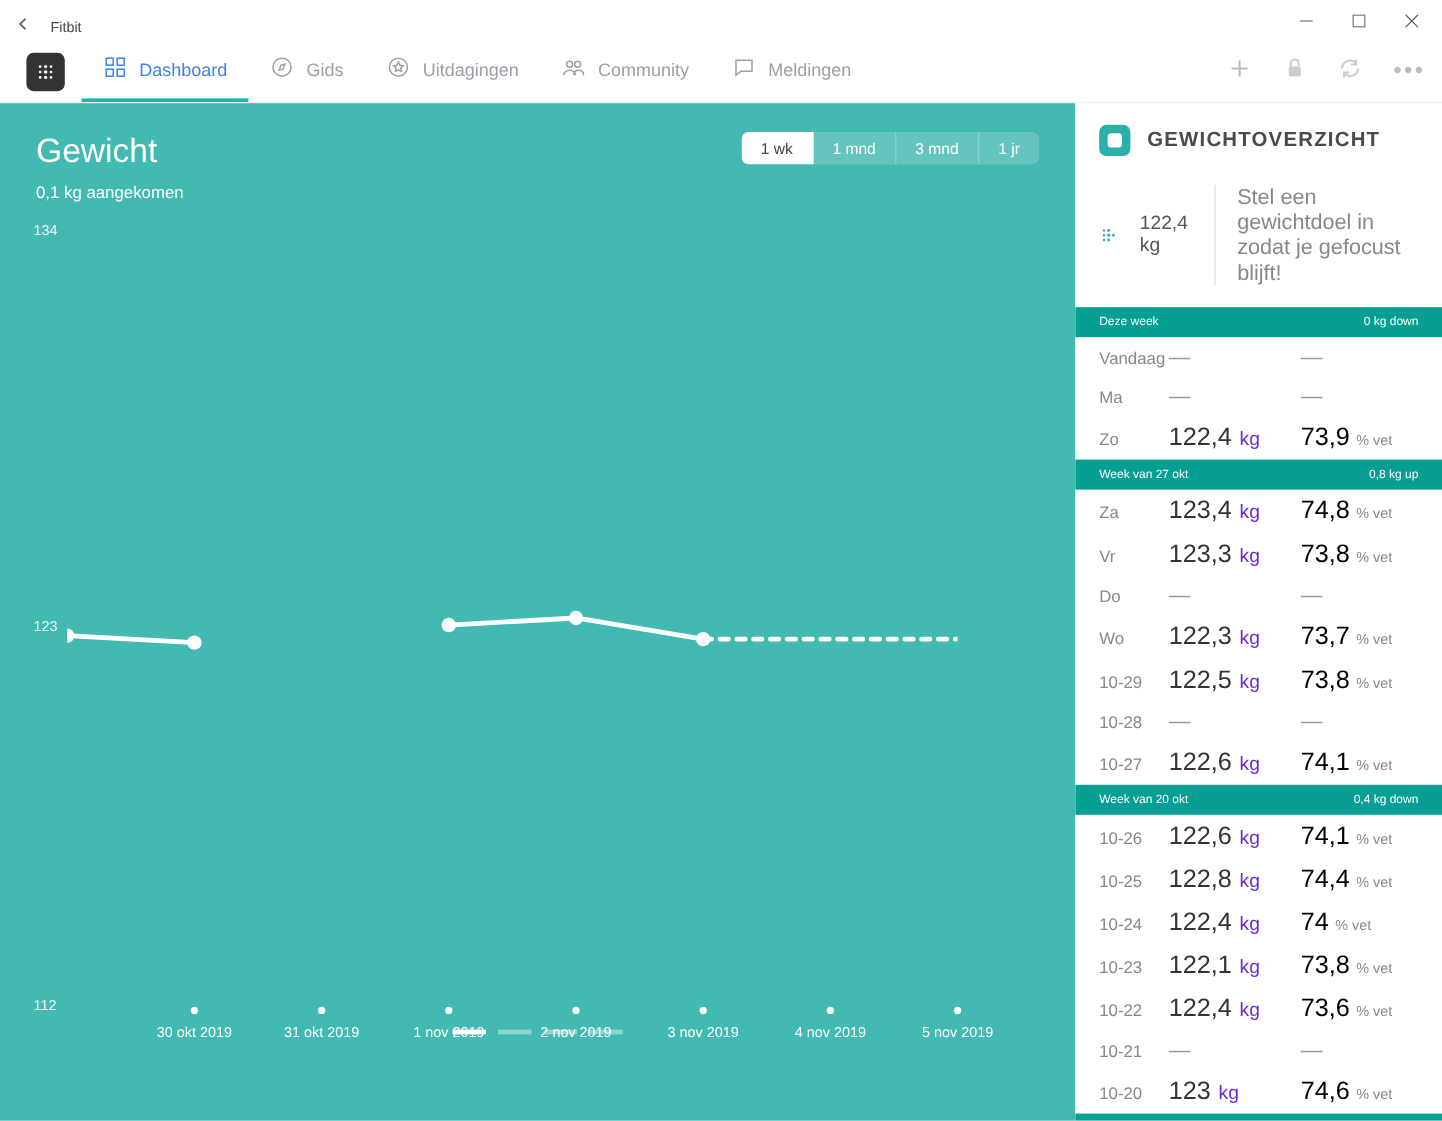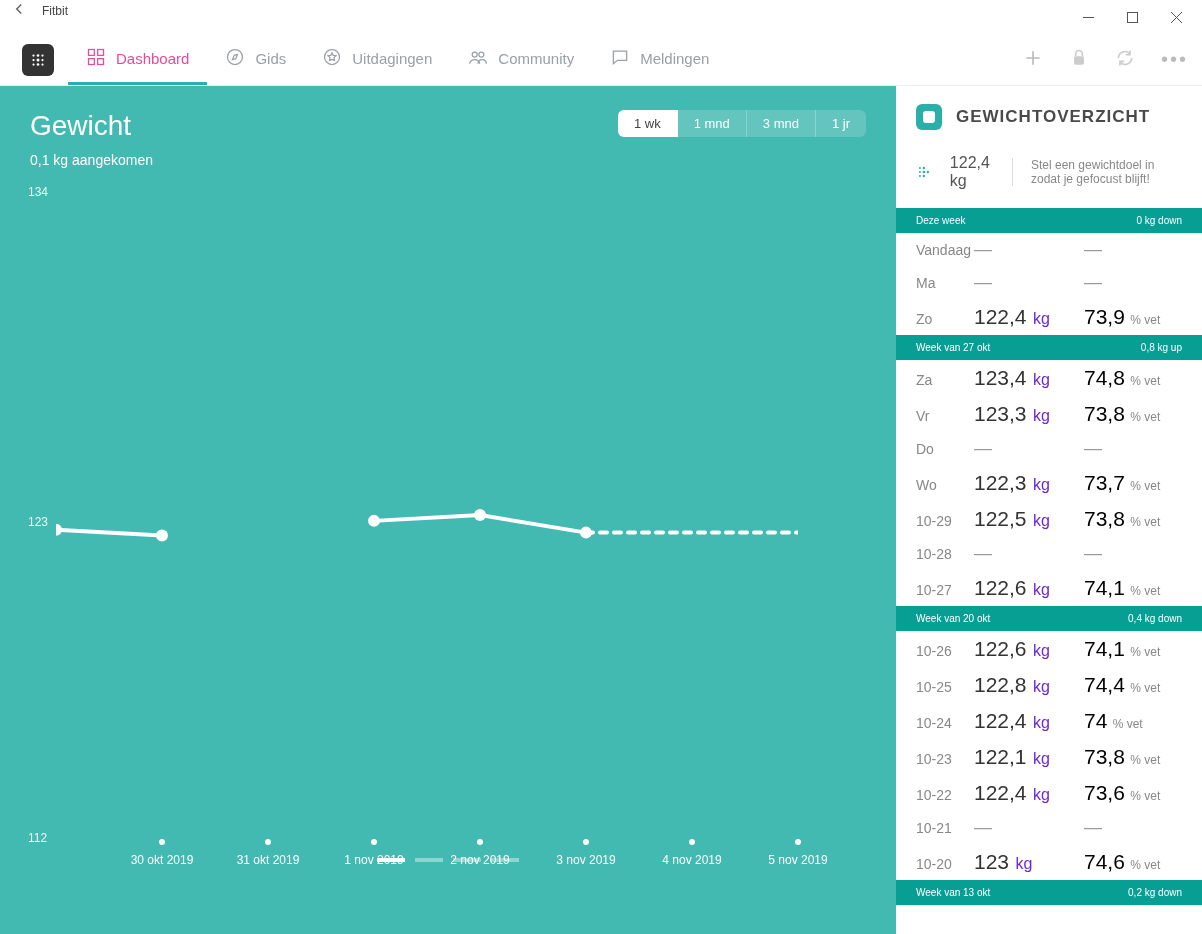--- a/index.html
+++ b/index.html
@@ -1,33 +1,33 @@
 <!DOCTYPE html>
 <html><head>
 <meta charset="utf-8">
 <style>
   * { box-sizing: border-box; margin: 0; padding: 0; font-family: "Segoe UI", Arial, sans-serif; }
   body { width: 1202px; height: 934px; background: #fff; overflow: hidden; }
 
   
-  .titlebar { height: 34px; display: flex; align-items: flex-start; justify-content: space-between; padding: 0 4px 0 10px; }
+  .titlebar { height: 34px; display: flex; align-items: flex-end; justify-content: space-between; padding: 0 4px 0 10px; }
   .titlebar .left { display: flex; align-items: center; gap: 14px; }
   .titlebar .back-icon { width: 18px; height: 18px; color: #666; }
   .titlebar .app-name { font-size: 12px; color: #444; }
   .win-controls { display: flex; }
   .win-btn { width: 44px; height: 34px; display: flex; align-items: center; justify-content: center; color: #555; }
   .win-btn svg { width: 11px; height: 11px; }
 
   
   .navbar { height: 52px; display: flex; align-items: center; justify-content: space-between; border-bottom: 1px solid #eee; padding: 0 14px 0 0; }
   .nav-left { display: flex; align-items: center; height: 100%; }
   .logo-box { width: 32px; height: 32px; background: #333; border-radius: 6px; margin: 0 14px 0 22px; display:flex;align-items:center;justify-content:center;}
   .logo-box svg { width:18px; height:18px; fill:#fff;}
   .nav-item { display: flex; align-items: center; gap: 10px; height: 100%; padding: 0 18px; color: #9aa0a6; font-size: 15px; cursor: pointer; border-bottom: 3px solid transparent; }
-  .nav-item.active { color: #ec4899; border-bottom: 3px solid #2ab0a8; }
+  .nav-item.active { color: #3b82f6; border-bottom: 3px solid #2ab0a8; }
   .nav-item svg { width: 20px; height: 20px; stroke: currentColor; fill:none; stroke-width:1.5;}
   .nav-right { display: flex; align-items: center; gap: 26px; color: #bbb; }
   .nav-right svg { width: 20px; height: 20px; }
   .nav-right .dots { font-size: 20px; letter-spacing: 2px; }
 
   
   .main { display: flex; height: calc(934px - 34px - 52px); }
   .chart-pane { width: 896px; background: #42b9b1; color: #fff; position: relative; font-family:"Segoe UI",Arial,sans-serif; }
   .side-pane { flex: 1; background: #fff; display: flex; flex-direction: column; overflow: hidden;}
 
@@ -50,21 +50,21 @@
   .pager span{ width:28px;height:4px;background:rgba(255,255,255,0.4);}
   .pager span.active{background:#fff;}
 
   
   .side-header { display:flex; align-items:center; gap:14px; padding: 18px 20px 14px 20px; }
   .side-header .glyph { width:26px;height:26px;background:#2ab0a8;border-radius:6px;display:flex;align-items:center;justify-content:center;}
   .side-header .glyph span{width:12px;height:12px;background:#fff;border-radius:3px;}
   .side-header h2 { font-size:17px; font-weight:600; color:#4a4a4a; letter-spacing:1px;}
   .side-summary { display:flex; padding: 10px 20px 18px 20px; align-items:center; gap:18px;}
   .side-summary .curwt { font-size:16px; color:#555; }
-  .side-summary .goaltxt { font-size:12px; color:#888; max-width:170px; text-align:left; border-left:1px solid #ddd; padding-left:18px; margin-left:auto;}
+  .side-summary .goaltxt { font-size:18px; color:#888; max-width:170px; text-align:left; border-left:1px solid #ddd; padding-left:18px; margin-left:auto;}
   .side-summary svg{width:22px;height:22px;}
   .week-header { background:#079e94; color:#fff; display:flex; justify-content:space-between; padding:7px 20px; font-size:10px;}
   .wk-row { display:flex; align-items:baseline; padding:6px 20px; border-bottom: none; }
   .wk-row .day { width:58px; font-size:14px; color:#888; }
   .wk-row .wt { width:110px; color:#333; }
   .wk-row .wt .big { font-size:21px; }
   .wk-row .wt .unit { font-size:16px; color:#6d28d9; margin-left:2px;text-align:center;}
   .wk-row .fat .big { font-size:21px; color:#000000; }
   .wk-row .fat .unit { font-size:12px; color:#888; margin-left:2px;}
   .wk-row .dash { font-size:18px; color:#999; }

